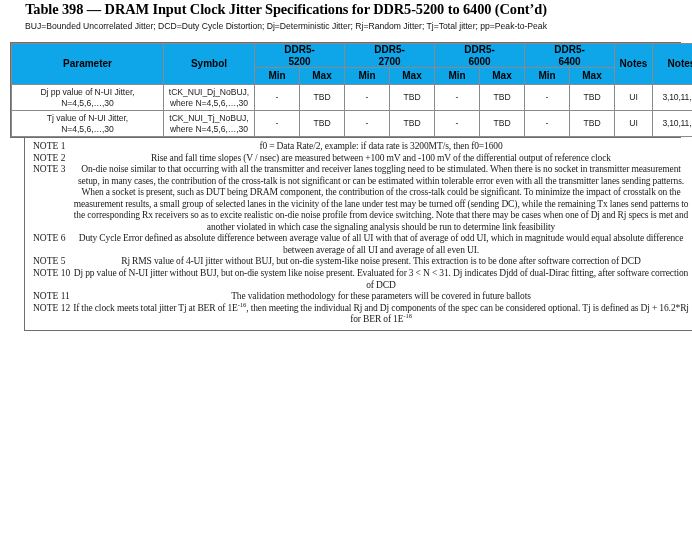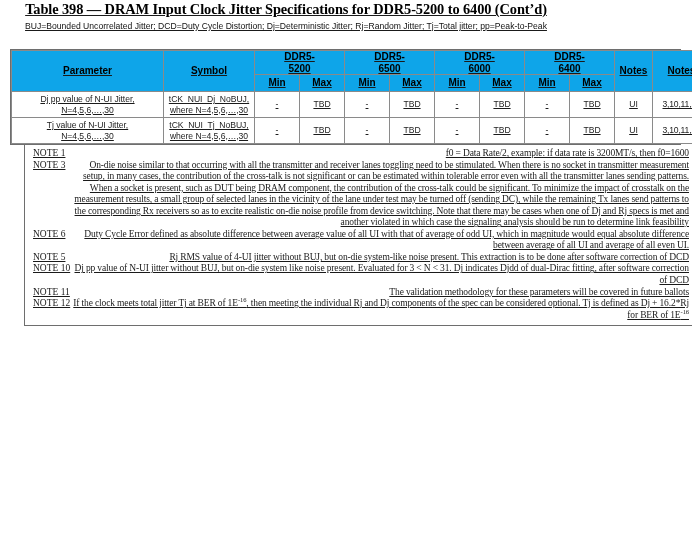--- a/index.html
+++ b/index.html
@@ -12,21 +12,20 @@
     height: 537px;
     overflow: hidden;
     font-family: "Liberation Serif", serif;
     color: #1a1a1a;
   }
   .page {
     position: relative;
     width: 572px;
     height: 537px;
     box-sizing: border-box;
-    text-decoration: underline;
   }
 
   
   .title {
     text-align: center;
     font-family: "Liberation Serif", serif;
     font-weight: bold;
     font-size: 14.4px;
     letter-spacing: -0.1px;
     padding-top: 1px;
@@ -34,21 +33,21 @@
     color: #000;
     white-space: nowrap;
   }
   .subtitle {
     text-align: center;
     font-family: "Liberation Sans", sans-serif;
     font-size: 8.6px;
     line-height: 12px;
     color: #111;
     padding-top: 2px;
-    padding-bottom: 17px;
+    padding-bottom: 10px;
     white-space: nowrap;
   }
 
   
   .tbl-wrap {
     margin: 0 10px 0 10px;
     width: 671px;
     border: 1.1px solid #6e6e6e;
     box-sizing: border-box;
   }
@@ -121,21 +120,21 @@
   }
   .note-label {
     flex: 0 0 auto;
     width: 43px;
     padding-left: 3px;
     box-sizing: border-box;
     white-space: nowrap;
   }
   .note-body {
     flex: 1 1 auto;
-    text-align: right;
+    text-align: center;
     letter-spacing: -0.12px;
     word-spacing: -0.1px;
   }
   .note-body sup {
     font-size: 6.6px;
     vertical-align: super;
     line-height: 0;
   }
 </style>
 </head>
@@ -165,21 +164,21 @@
       <thead>
         <tr>
           <th class="hdr-tall" rowspan="2">Parameter</th>
           <th class="hdr-tall" rowspan="2">Symbol</th>
           <th class="hdr-grp" colspan="2">
             <span>DDR5-</span><br>
             <span>5200</span>
           </th>
           <th class="hdr-grp" colspan="2">
             <span>DDR5-</span><br>
-            <span>6500</span>
+            <span>2700</span>
           </th>
           <th class="hdr-grp" colspan="2">
             <span>DDR5-</span><br>
             <span>6000</span>
           </th>
           <th class="hdr-grp" colspan="2">
             <span>DDR5-</span><br>
             <span>6400</span>
           </th>
           <th class="hdr-tall" rowspan="2">Notes</th>
@@ -240,20 +239,24 @@
       </tbody>
     </table>
   </div>
 
   <div class="notes-box">
     <div class="note-row">
       <div class="note-label">NOTE 1</div>
       <div class="note-body">f0 = Data Rate/2, example: if data rate is 3200MT/s, then f0=1600</div>
     </div>
     <div class="note-row">
+      <div class="note-label">NOTE 2</div>
+      <div class="note-body">Rise and fall time slopes (V / nsec) are measured between +100 mV and -100 mV of the differential output of reference clock</div>
+    </div>
+    <div class="note-row">
       <div class="note-label">NOTE 3</div>
       <div class="note-body">On-die noise similar to that occurring with all the transmitter and receiver lanes toggling need to be stimulated. When there is no socket in transmitter measurement setup, in many cases, the contribution of the cross-talk is not significant or can be estimated within tolerable error even with all the transmitter lanes sending patterns. When a socket is present, such as DUT being DRAM component, the contribution of the cross-talk could be significant. To minimize the impact of crosstalk on the measurement results, a small group of selected lanes in the vicinity of the lane under test may be turned off (sending DC), while the remaining Tx lanes send patterns to the corresponding Rx receivers so as to excite realistic on-die noise profile from device switching. Note that there may be cases when one of Dj and Rj specs is met and another violated in which case the signaling analysis should be run to determine link feasibility</div>
     </div>
     <div class="note-row">
       <div class="note-label">NOTE 6</div>
       <div class="note-body">Duty Cycle Error defined as absolute difference between average value of all UI with that of average of odd UI, which in magnitude would equal absolute difference between average of all UI and average of all even UI.</div>
     </div>
     <div class="note-row">
       <div class="note-label">NOTE 5</div>
       <div class="note-body">Rj RMS value of 4-UI jitter without BUJ, but on-die system-like noise present. This extraction is to be done after software correction of DCD</div>

